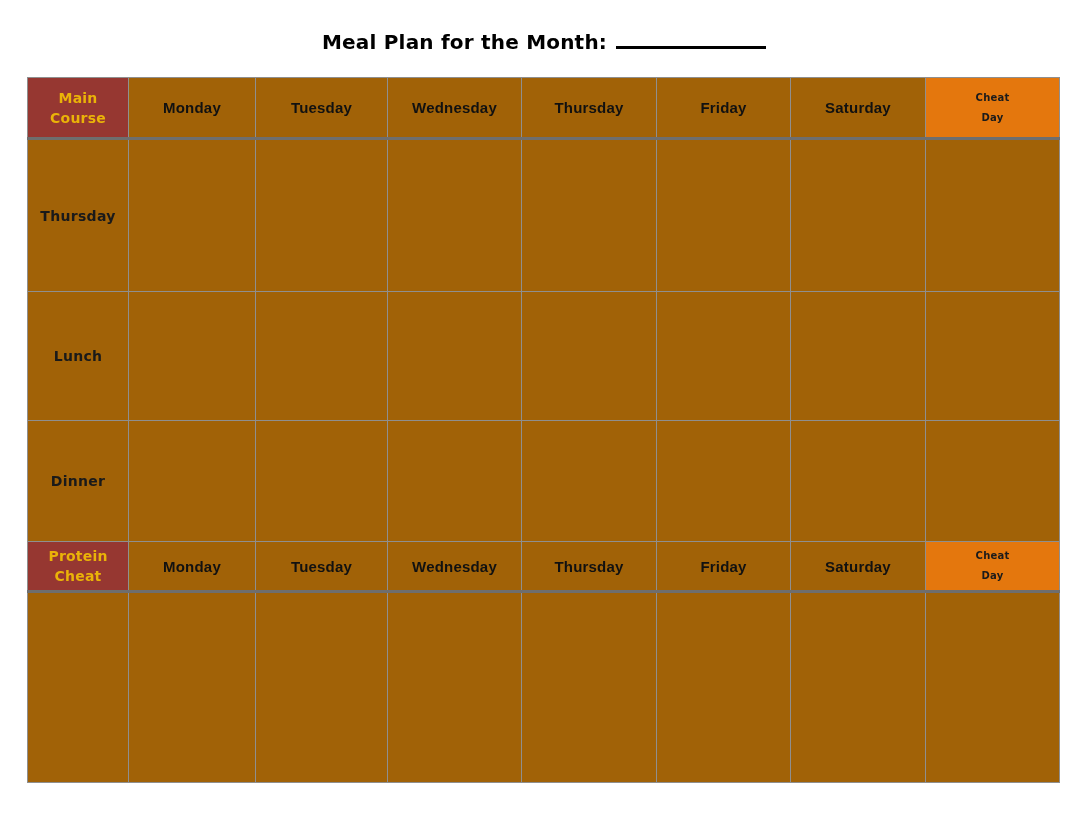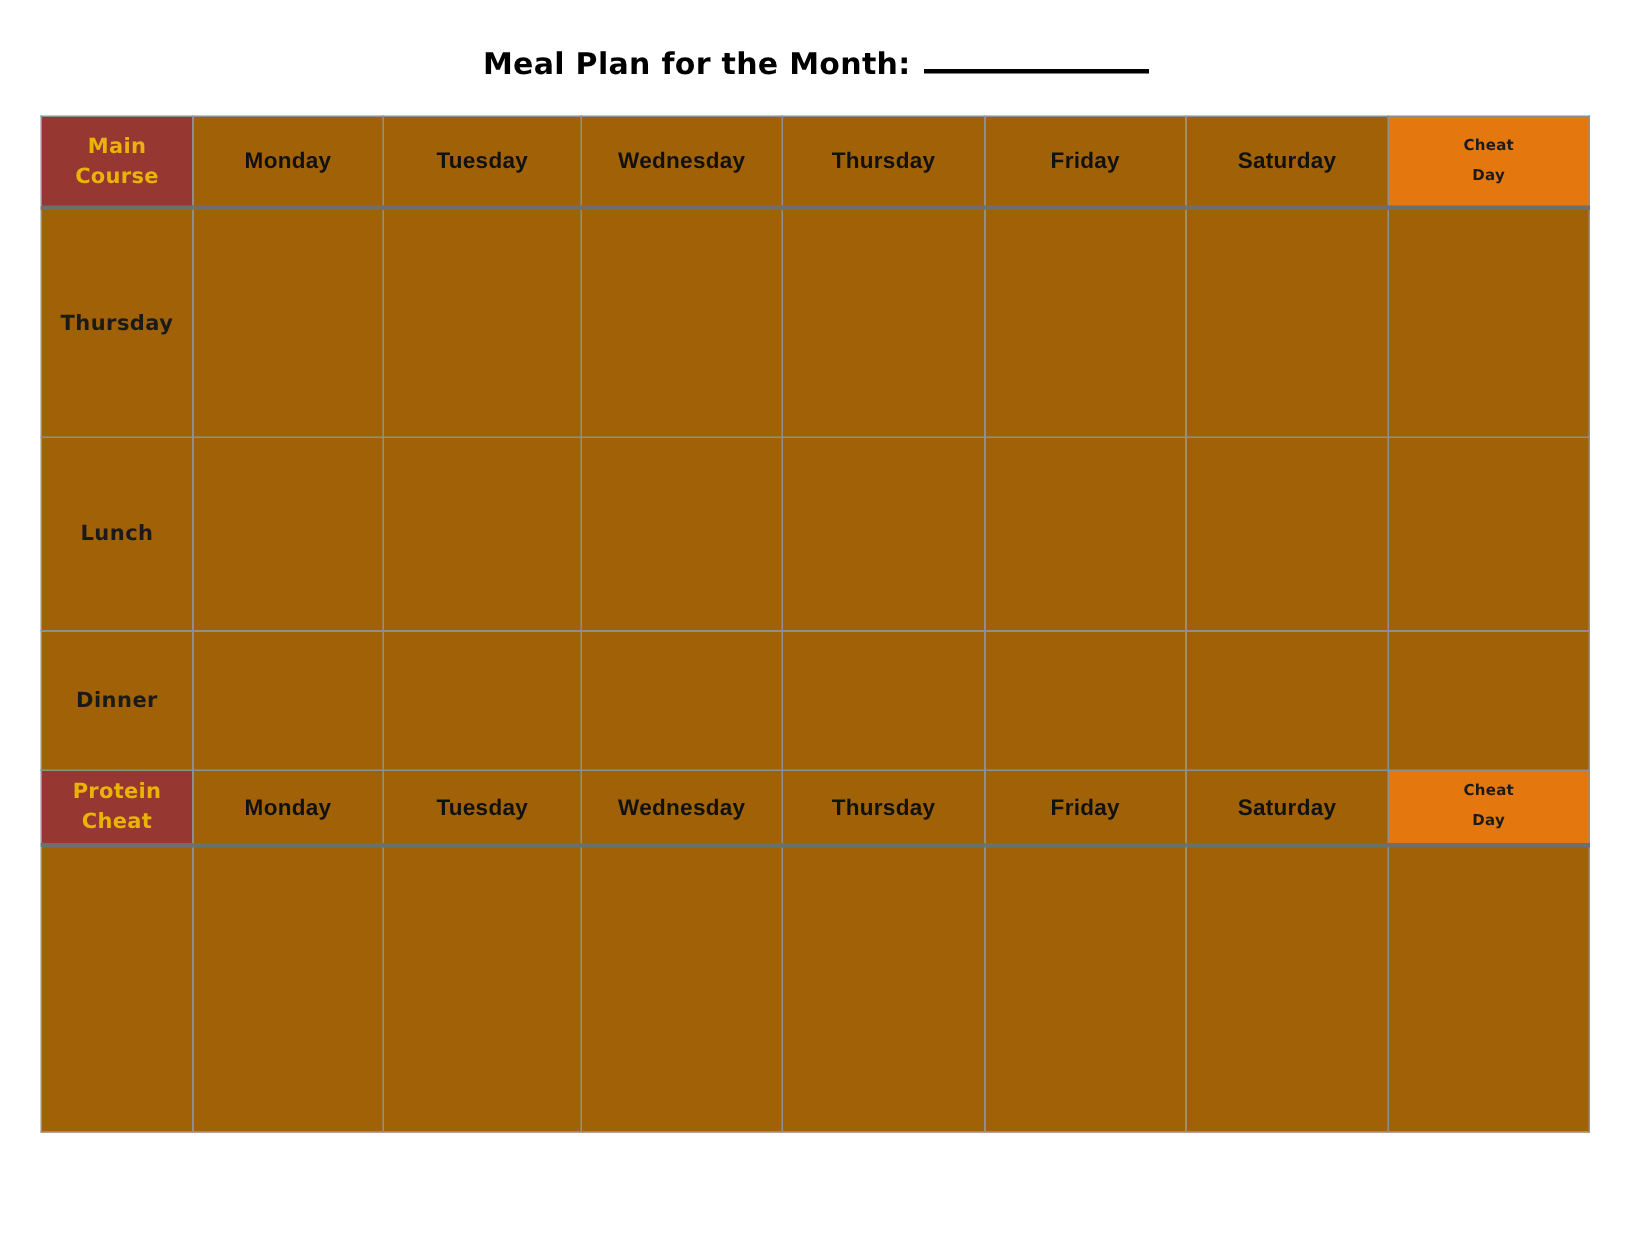--- a/index.html
+++ b/index.html
@@ -54,21 +54,21 @@
     border: 1.5px solid var(--grid, #8F8F8F);
     padding: 0;
     text-align: center;
     vertical-align: middle;
     background: #a16207;
   }
   tr.header-row th { border-bottom: 3px solid var(--header_border, #6E6E6E); }
   tr.r-header1 { height: 61px; }
   tr.r-morning { height: 153px; }
   tr.r-lunch   { height: 129px; }
-  tr.r-dinner  { height: 93px; }
+  tr.r-dinner  { height: 121px; }
   tr.r-header2 { height: 50px; }
   tr.r-protein { height: 191px; }
   th.day-cell {
     font-size: 15px;
     font-weight: 700;
     color: #111111;
     font-family: "Liberation Sans", "DejaVu Sans", sans-serif;
     letter-spacing: 0.2px;
   }
   th.red-cell {

